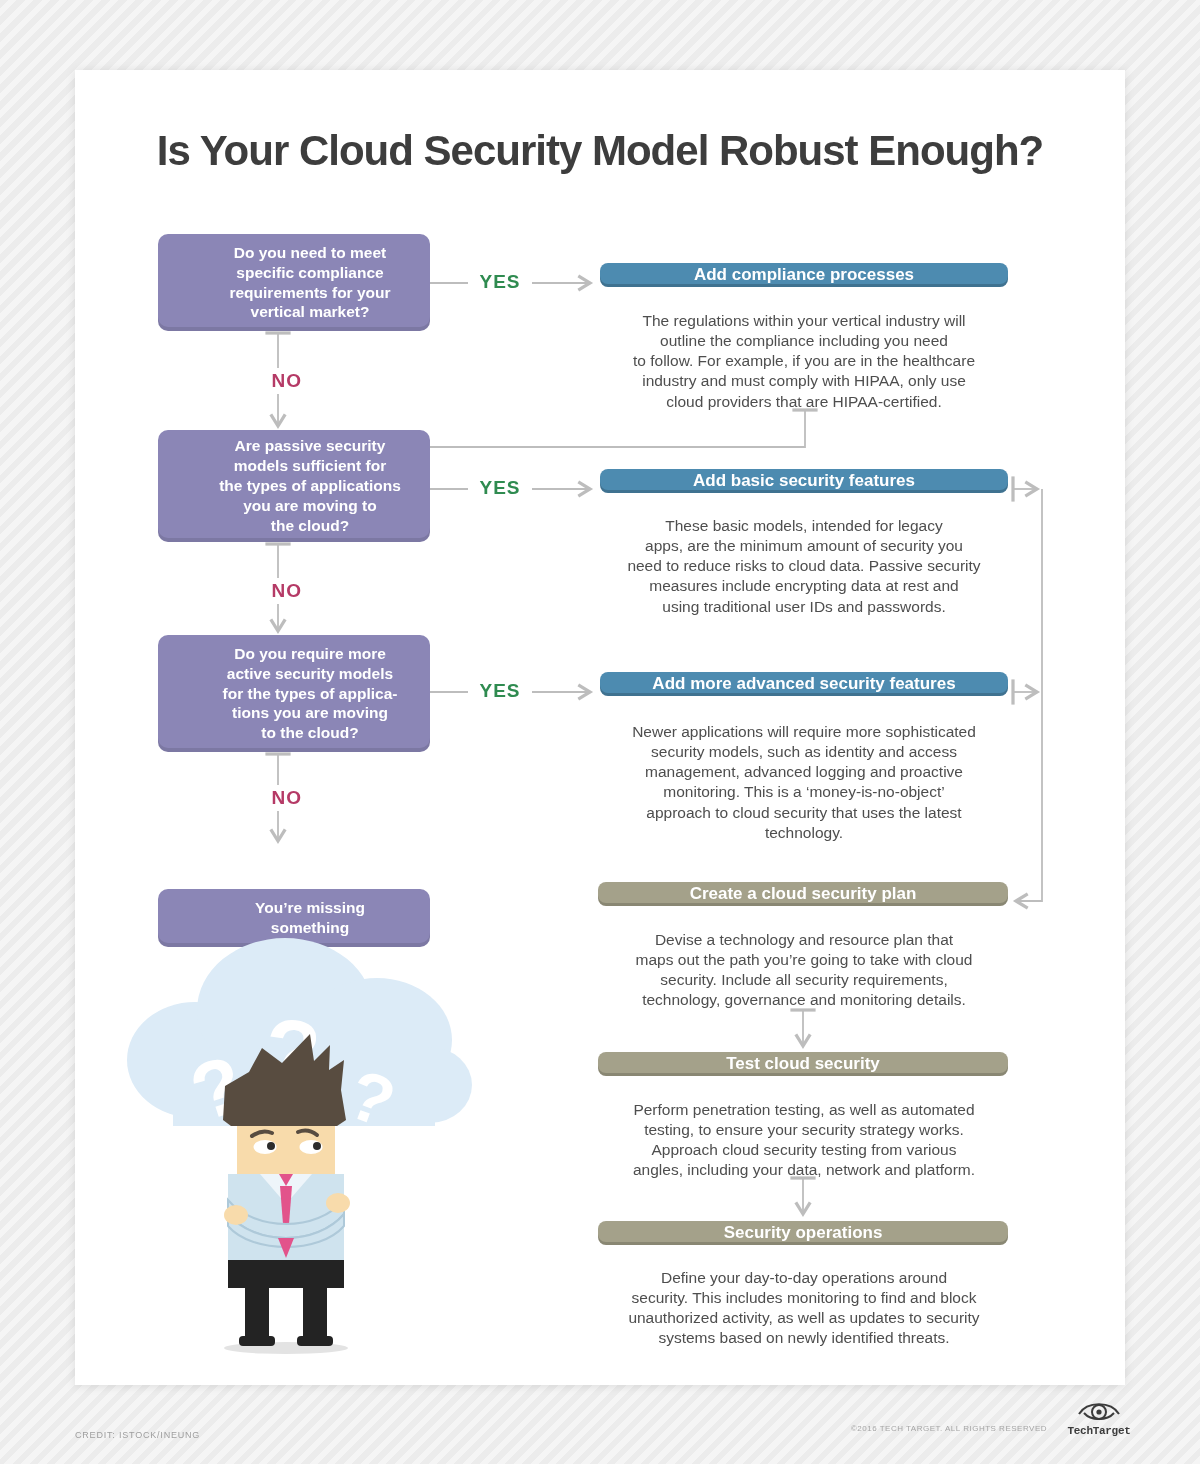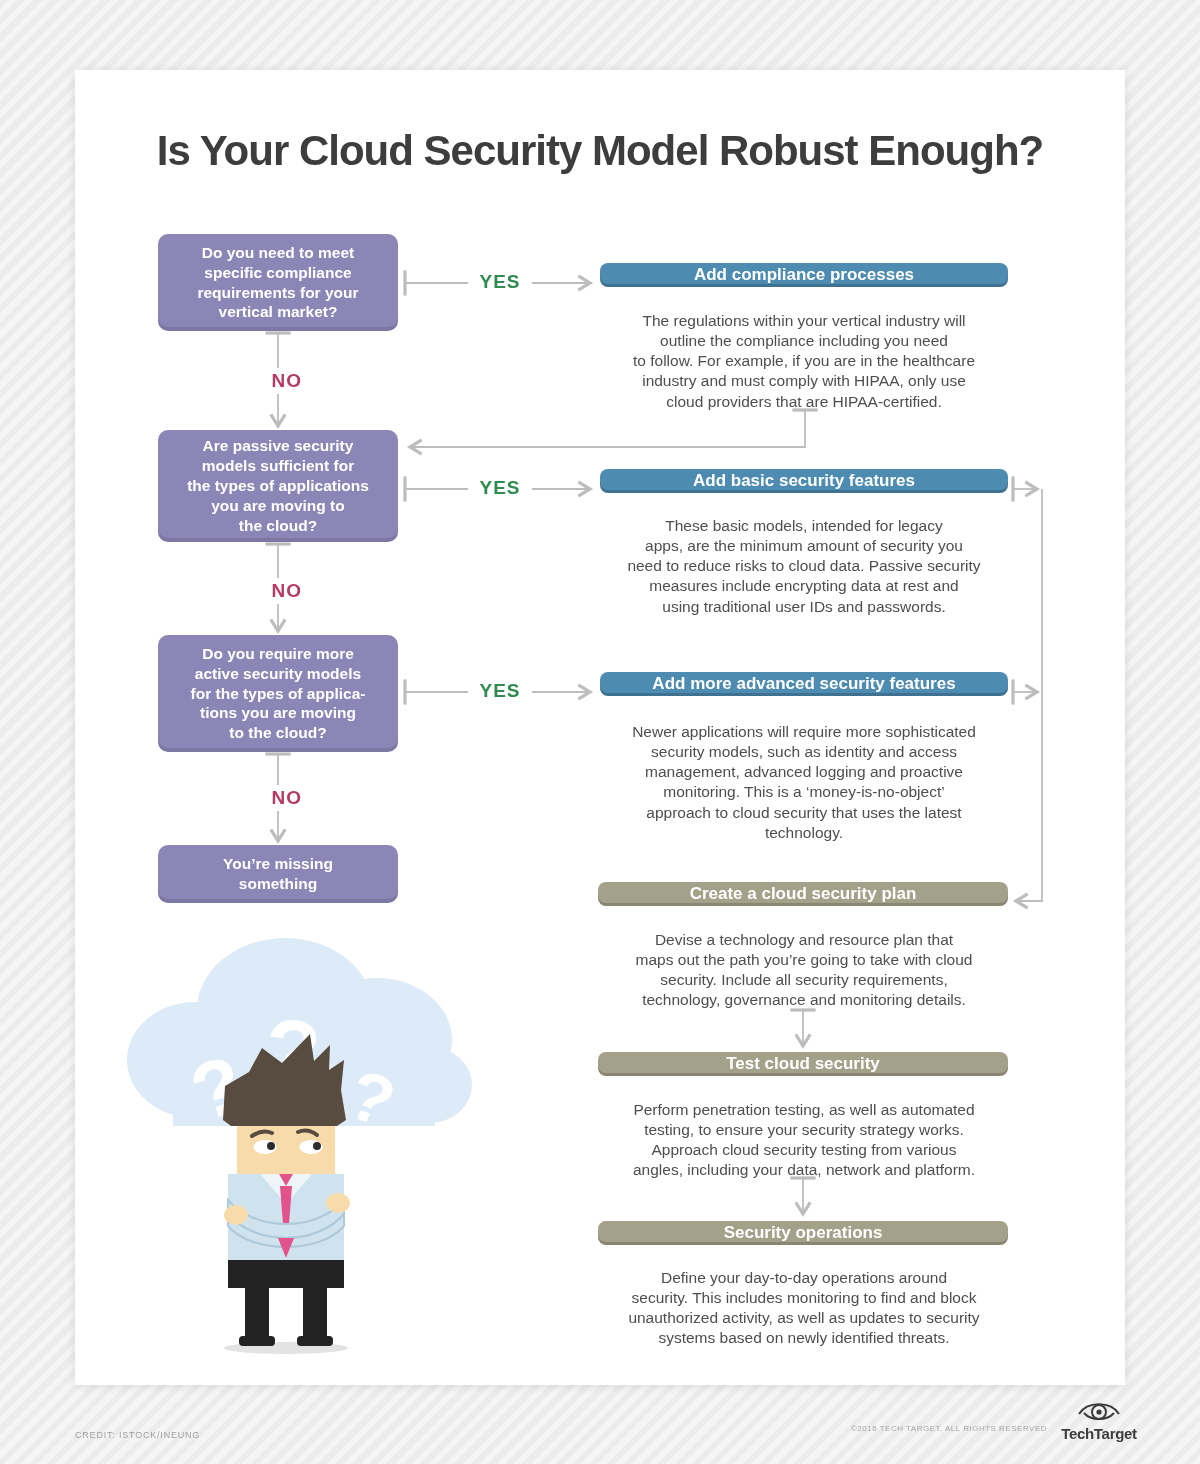--- a/index.html
+++ b/index.html
@@ -14,26 +14,26 @@
   }
   .title{
     position:absolute;left:0;top:127px;width:100%;text-align:center;
     font-size:42px;font-weight:bold;color:#3d3d3d;letter-spacing:-1px;z-index:2;
   }
   .connectors{position:absolute;left:0;top:0;z-index:1;pointer-events:none;}
   .decision{
     position:absolute;left:158px;width:240px;background:#8b86b6;border-radius:10px;
     color:#ffffff;font-weight:bold;font-size:15.5px;line-height:1.28;text-align:center;
     display:flex;align-items:center;justify-content:center;white-space:pre-line;
-    box-shadow:inset 0 -4px 0 rgba(0,0,0,0.10);z-index:2;
+    box-shadow:inset 0 -4px 0 rgba(0,0,0,0.10);z-index:2;padding-left:32px;
   }
   #decision-1{top:234px;height:97px;}
   #decision-2{top:430px;height:112px;}
   #decision-3{top:635px;height:117px;}
-  #decision-4{top:845px;height:58px;}
+  #decision-4{top:889px;height:58px;}
   .answer-header,.step-header{
     position:absolute;left:600px;width:408px;height:24px;border-radius:8px;
     color:#ffffff;font-weight:bold;font-size:17px;
     display:flex;align-items:center;justify-content:center;z-index:2;
   }
   .answer-header{background:#4d8bb0;box-shadow:inset 0 -3px 0 rgba(0,0,0,0.18);}
   .step-header{background:#a4a18a;box-shadow:inset 0 -3px 0 rgba(0,0,0,0.16);}
   #answer-header-1{top:263px;}
   #answer-header-2{top:469px;}
   #answer-header-3{top:672px;}
@@ -65,21 +65,21 @@
     position:absolute;left:75px;top:1420px;font-size:9px;color:#9e9e9e;
     letter-spacing:0.8px;z-index:2;margin-top:10px;
   }
   .copyright{
     position:absolute;right:153px;top:1424px;font-size:8px;color:#a6a6a6;
     letter-spacing:0.5px;z-index:2;
   }
   .brand{
     position:absolute;right:62px;top:1397px;width:78px;text-align:center;z-index:2;
   }
-  .brand-word{font-size:15px;font-weight:bold;color:#3c3c3c;letter-spacing:-0.3px;display:block;margin-top:-2px;}
+  .brand-word{font-size:11px;font-weight:bold;color:#3c3c3c;letter-spacing:-0.3px;display:block;margin-top:-2px;font-family:Liberation Mono, monospace;}
 </style>
 </head>
 <body>
 
 <div class="page">
   <div class="card"></div>
 
   <div class="title">Is Your Cloud Security Model Robust Enough?</div>
 
   <svg class="connectors" width="1200" height="1464" viewBox="0 0 1200 1464">

